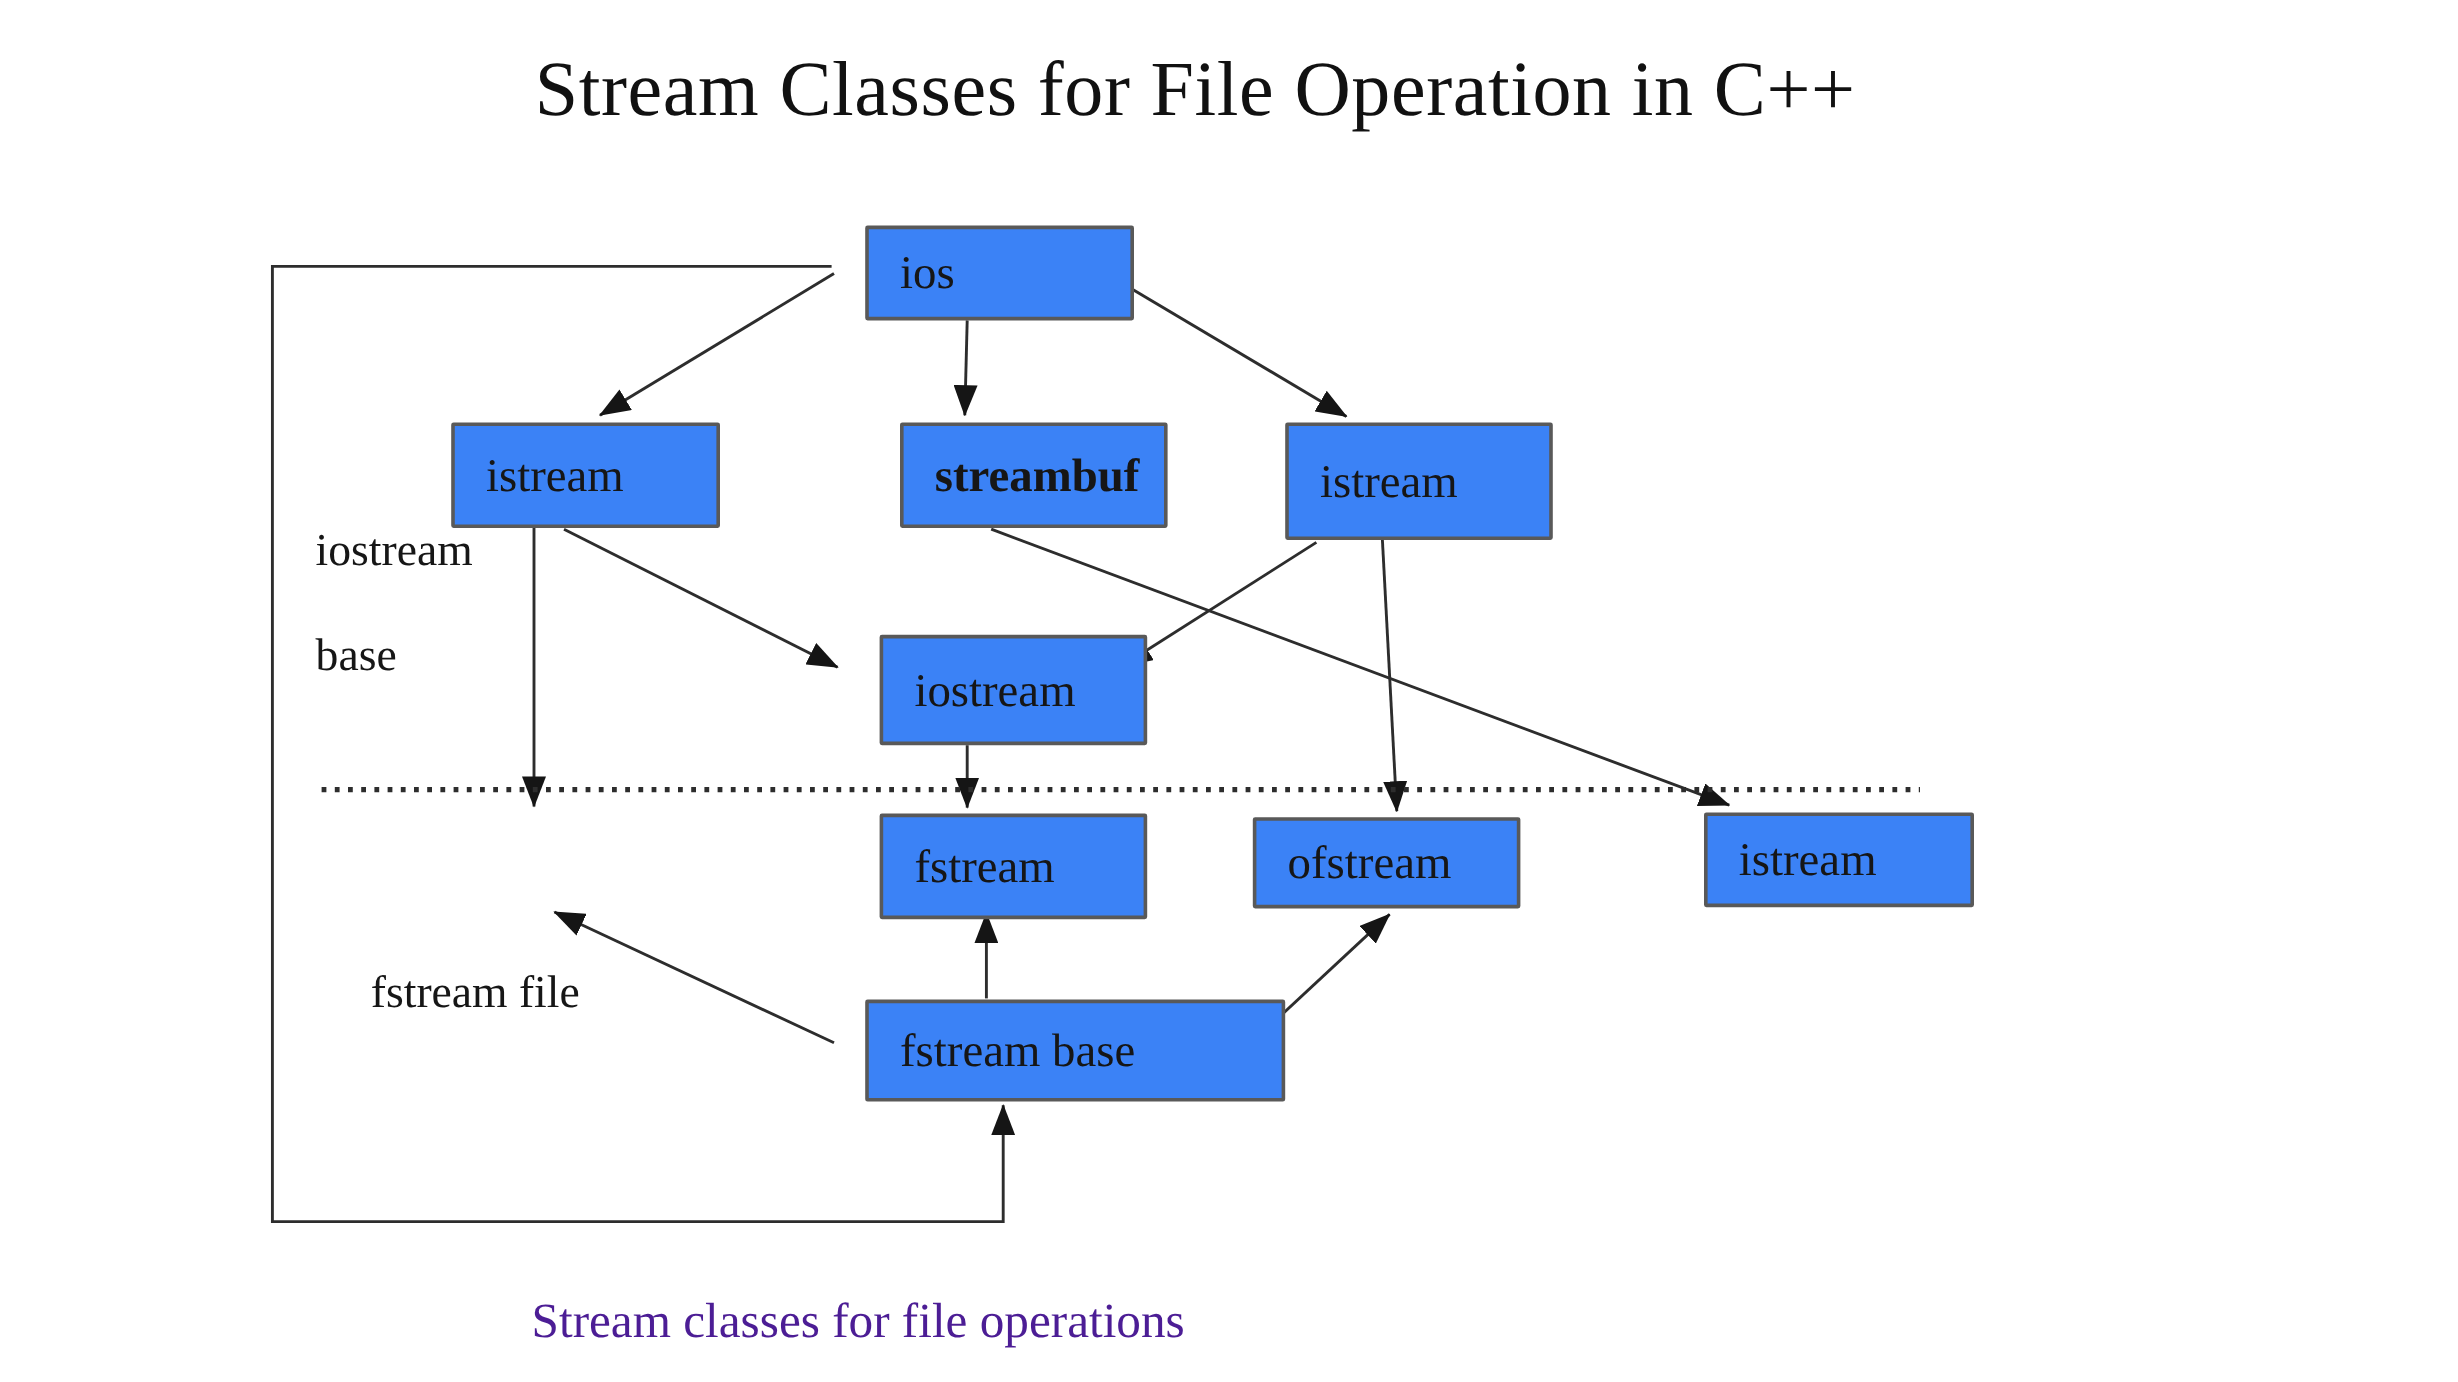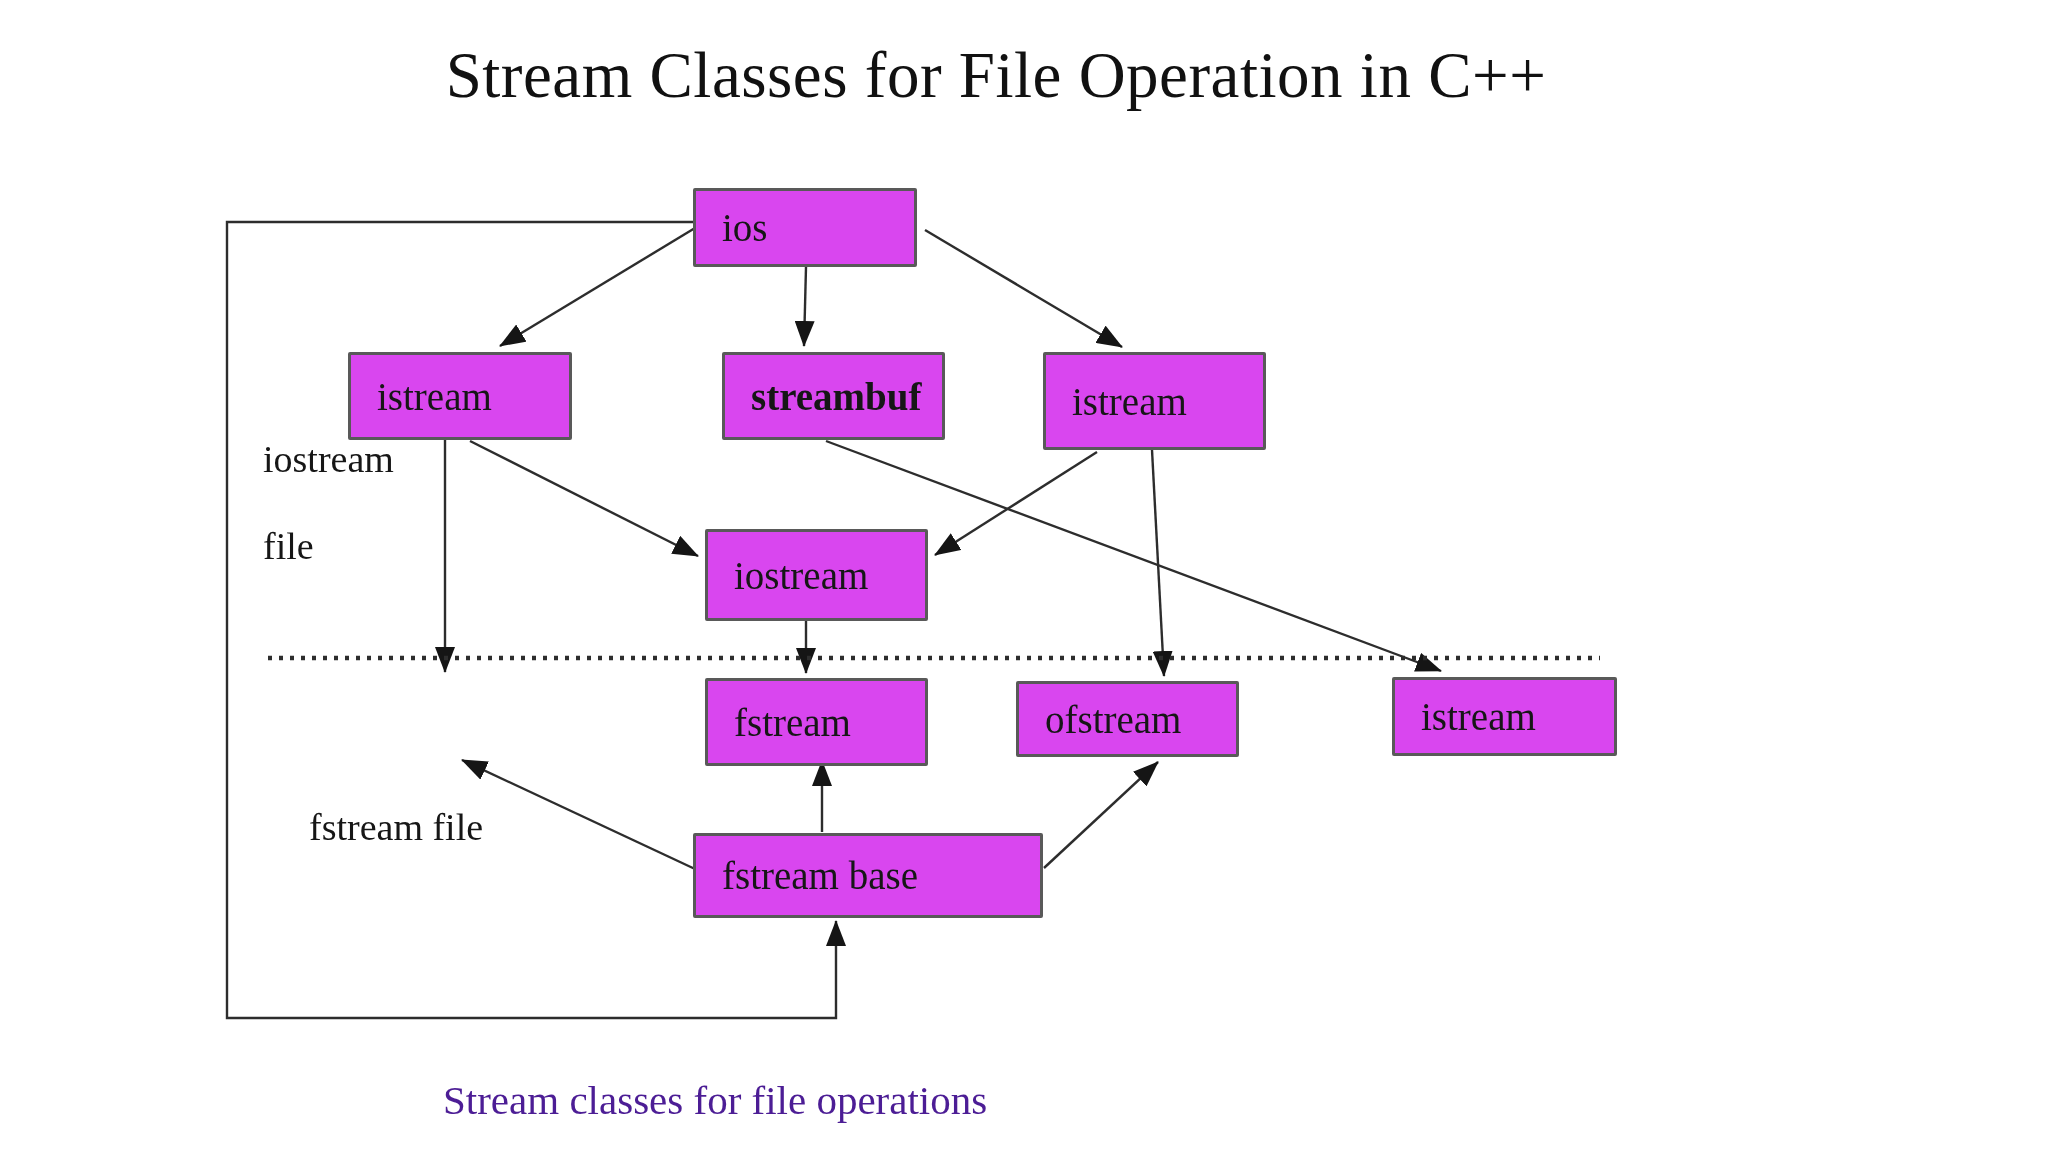--- a/index.html
+++ b/index.html
@@ -20,27 +20,28 @@
     letter-spacing: 0.5px;
     white-space: nowrap;
     margin-left: 26px;
   }
 
   svg.edges { position: absolute; left: 0; top: 0; width: 2048px; height: 1152px; }
 
   .node {
     position: absolute;
     box-sizing: border-box;
-    background: #d946ef;
+    background: #3b82f6;
     border: 3px solid #595959;
     border-radius: 2px;
     display: flex; align-items: center;
     padding-left: 26px;
     font-size: 39px; color: #161616;
     white-space: nowrap;
+    margin-left: 28px;
   }
   .n-ios          { left: 693px;  top: 188px; width: 224px; height: 79px; }
   .n-istream      { left: 348px;  top: 352px; width: 224px; height: 88px; }
   .n-streambuf    { left: 722px;  top: 352px; width: 223px; height: 88px; font-weight: bold; }
   .n-ostream      { left: 1043px; top: 352px; width: 223px; height: 98px; }
   .n-iostream     { left: 705px;  top: 529px; width: 223px; height: 92px; }
   .n-ifstream     { left: 332px;  top: 677px; width: 223px; height: 80px; }
   .n-fstream      { left: 705px;  top: 678px; width: 223px; height: 88px; }
   .n-ofstream     { left: 1016px; top: 681px; width: 223px; height: 76px; text-align: right; }
   .n-filebuf      { left: 1392px; top: 677px; width: 225px; height: 79px; }
@@ -121,18 +122,18 @@
     <span>ofstream</span>
   </div>
   <div class="node n-filebuf">
     <span>istream</span>
   </div>
   <div class="node n-fstream-base">
     <span>fstream base</span>
   </div>
 
   <div class="rlabel rl-iostream">iostream</div>
-  <div class="rlabel rl-file">file</div>
+  <div class="rlabel rl-file">base</div>
   <div class="rlabel rl-fsfile">fstream file</div>
 
   <div class="caption">Stream classes for file operations</div>
 
 </div>
 
 </body></html>

